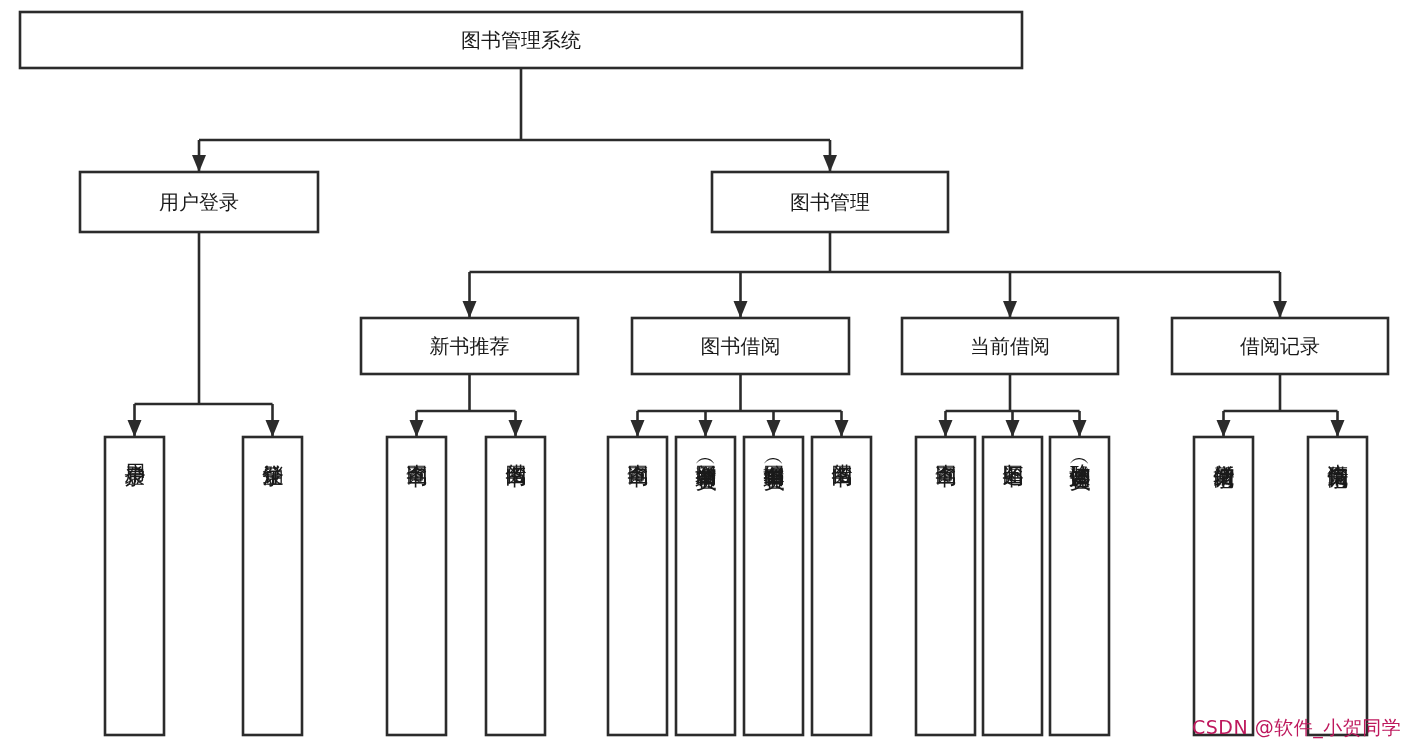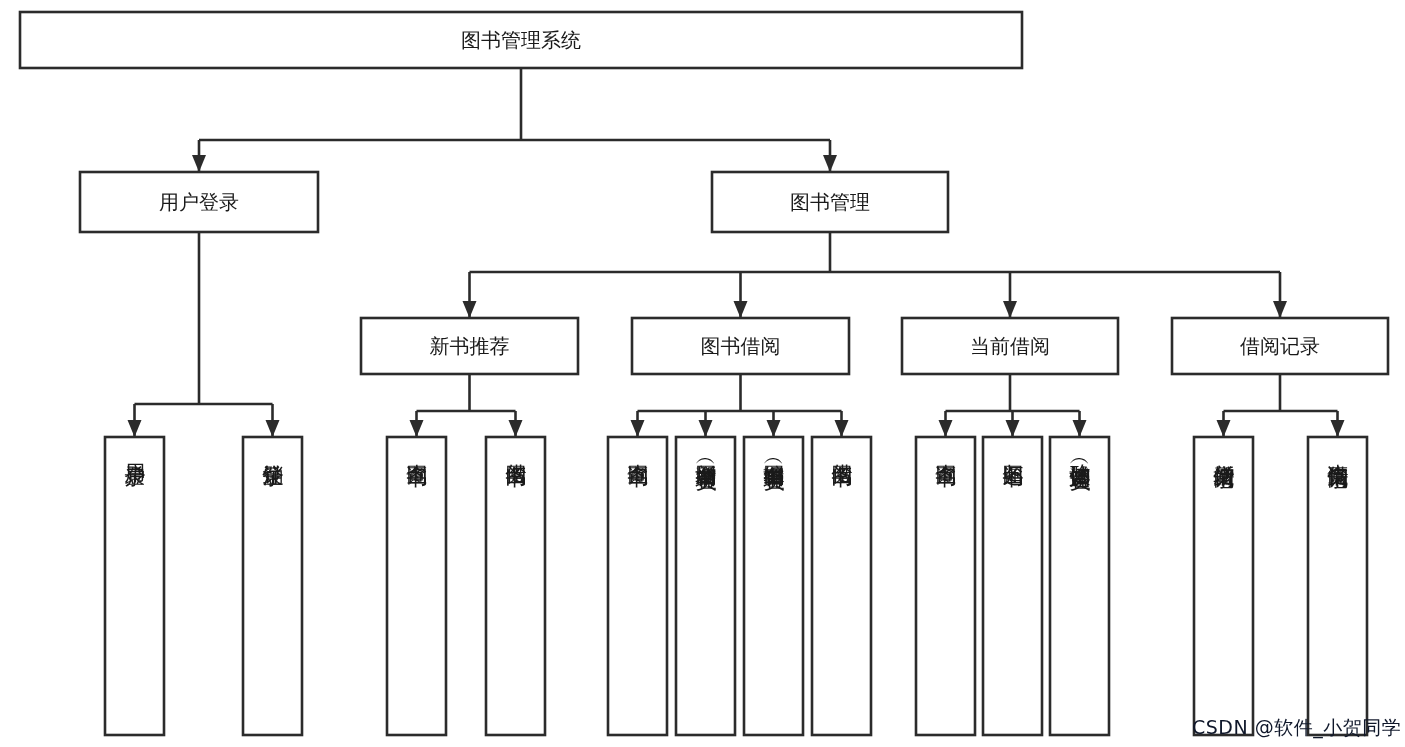--- a/index.html
+++ b/index.html
@@ -63,21 +63,21 @@
     display: flex;
     align-items: center;
     justify-content: flex-start;
     pointer-events: none;
     white-space: nowrap;
   }
   .watermark {
     position: absolute;
     font-family: "DejaVu Sans", "Liberation Sans", sans-serif;
     font-size: 19px;
-    color: #0f172a;
+    color: #be185d;
     white-space: nowrap;
     letter-spacing: 0.5px;
   }
 </style>
 </head>
 <body>
 
 <div id="diagram-root">
   <svg id="flow-svg" viewBox="0 0 1405 747">
     <g id="connector-layer">

